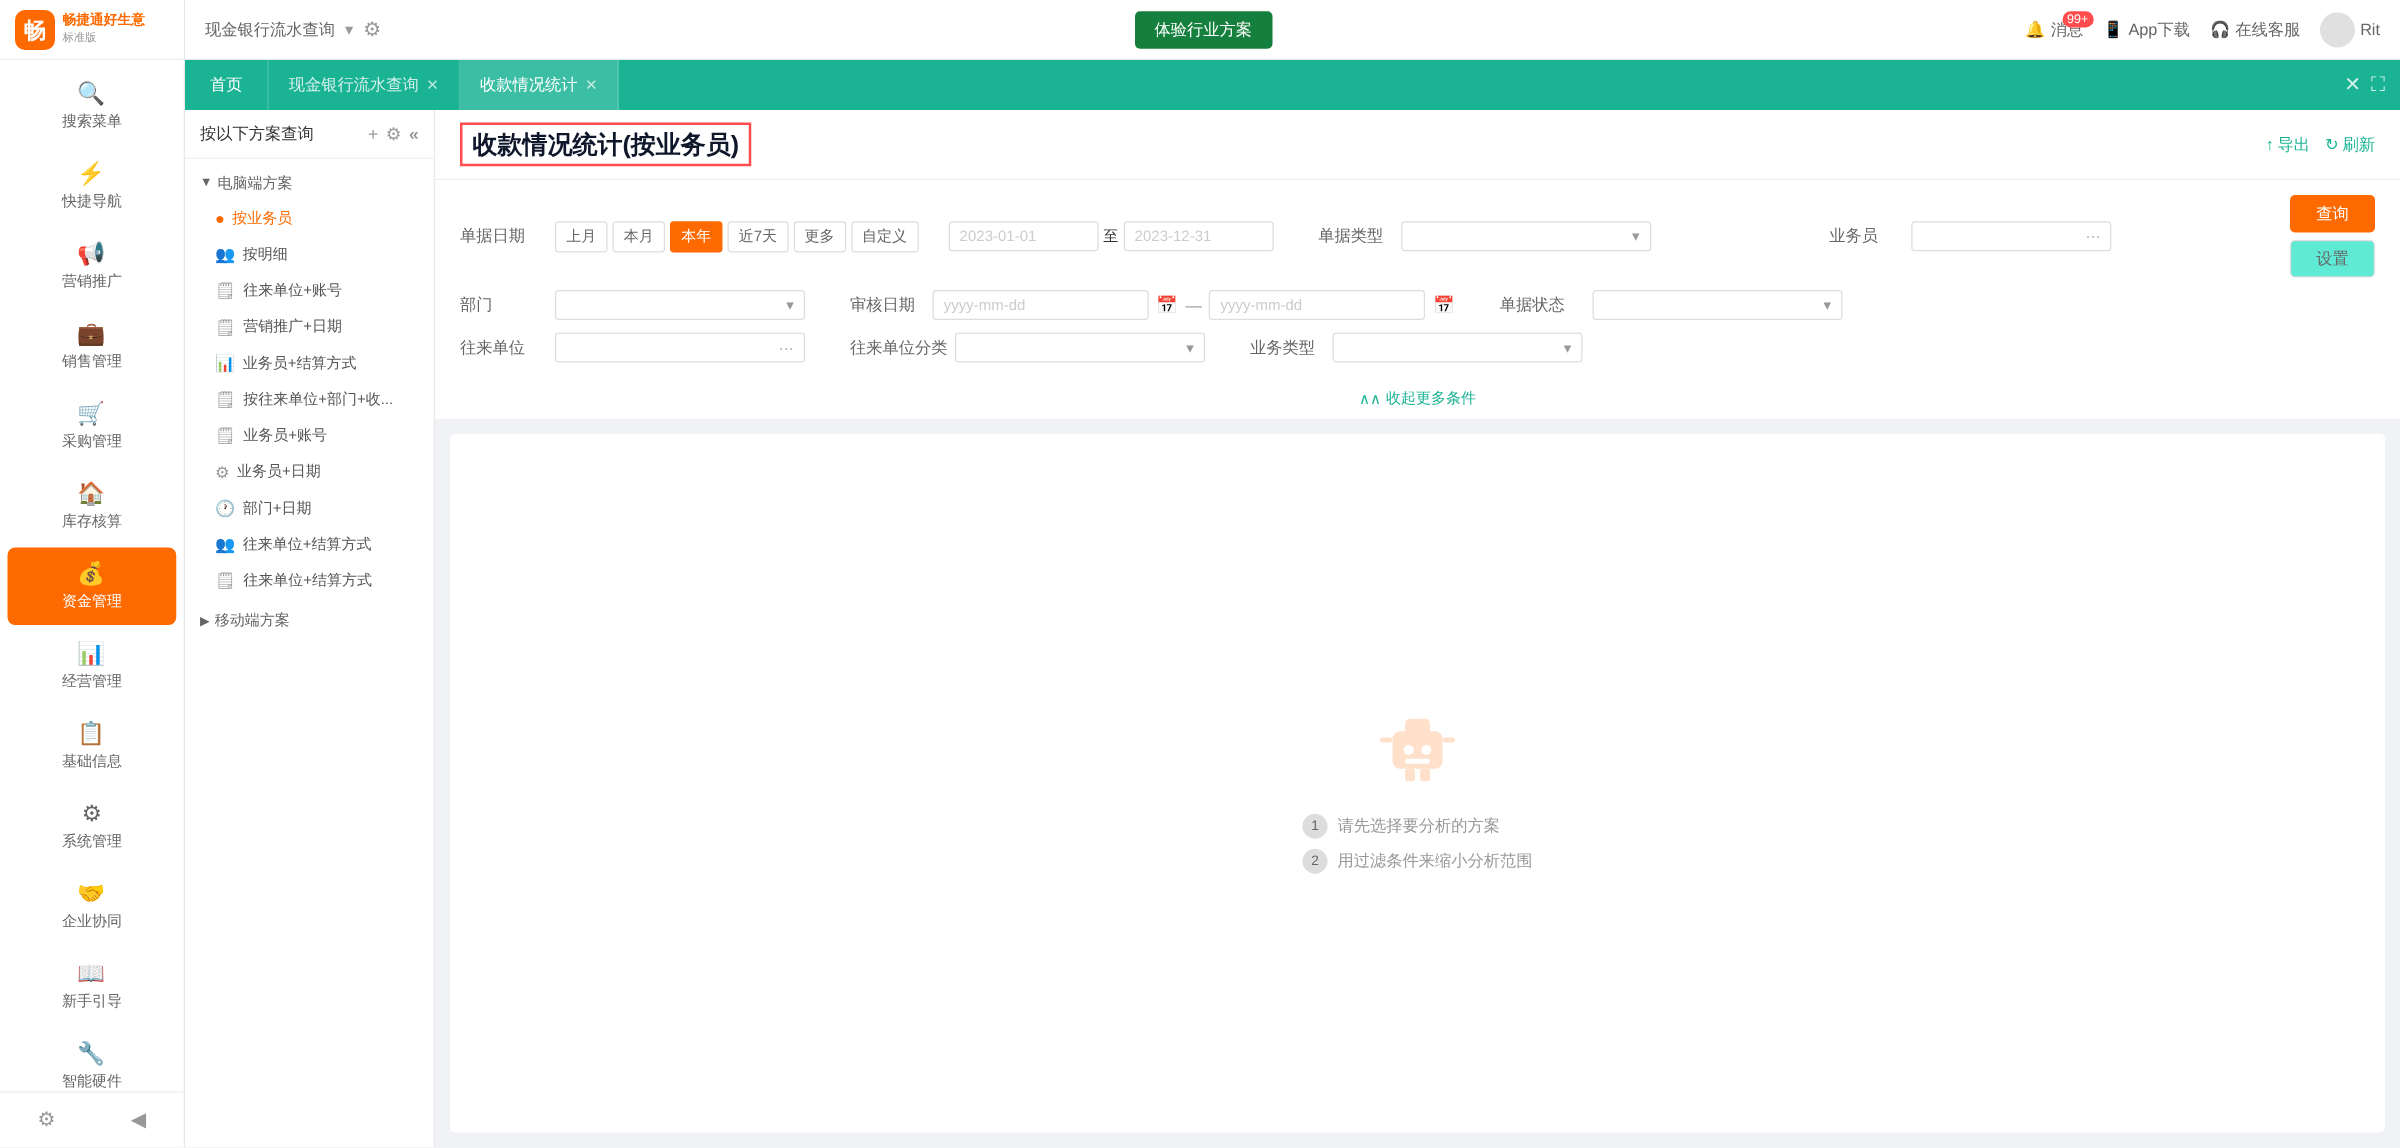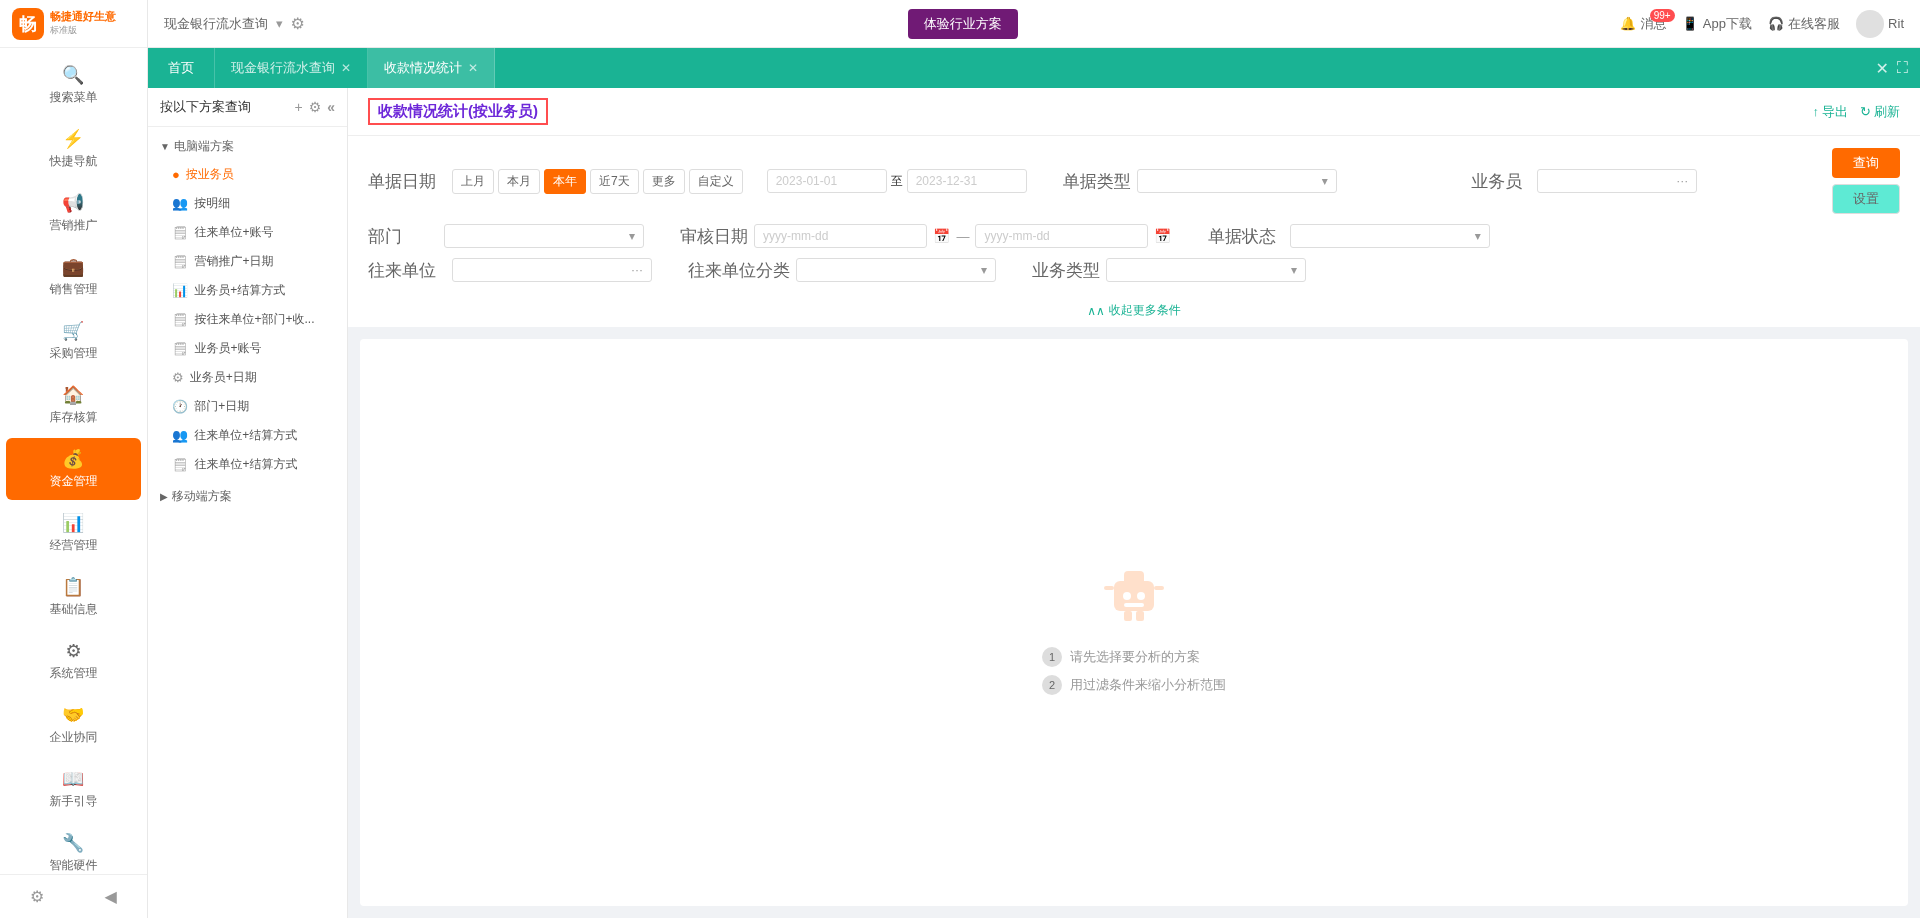--- a/index.html
+++ b/index.html
@@ -20,21 +20,21 @@
 
     
     .main { flex: 1; display: flex; flex-direction: column; overflow: hidden; }
 
     
     .top-header { height: 48px; background: #fff; border-bottom: 1px solid #e8e8e8; display: flex; align-items: center; padding: 0 16px; justify-content: space-between; }
     .header-left { display: flex; align-items: center; gap: 8px; }
     .header-breadcrumb { font-size: 13px; color: #666; }
     .header-dropdown { color: #999; cursor: pointer; }
     .header-gear { font-size: 16px; color: #999; cursor: pointer; }
-    .header-trial-btn { background: #701a75; color: white; border: none; border-radius: 4px; padding: 6px 16px; font-size: 13px; cursor: pointer; }
+    .header-trial-btn { background: #15803d; color: white; border: none; border-radius: 4px; padding: 6px 16px; font-size: 13px; cursor: pointer; }
     .header-right { display: flex; align-items: center; gap: 16px; }
     .header-icon-group { display: flex; align-items: center; gap: 4px; color: #666; font-size: 13px; cursor: pointer; position: relative; }
     .badge { background: #ff4d4f; color: white; border-radius: 10px; font-size: 10px; padding: 1px 4px; position: absolute; top: -6px; right: -8px; }
     .user-avatar { width: 28px; height: 28px; background: #e0e0e0; border-radius: 50%; }
 
     
     .tabs-bar { height: 40px; background: #1ab394; display: flex; align-items: stretch; }
     .tab { display: flex; align-items: center; padding: 0 16px; color: rgba(255,255,255,0.8); font-size: 13px; cursor: pointer; gap: 6px; border-right: 1px solid rgba(255,255,255,0.2); }
     .tab.home { color: white; padding: 0 20px; }
     .tab.active { background: rgba(255,255,255,0.15); color: white; }
@@ -59,26 +59,26 @@
     .scheme-item { display: flex; align-items: center; padding: 6px 12px 6px 24px; font-size: 12px; color: #555; cursor: pointer; gap: 6px; }
     .scheme-item.active { color: #ff6a00; }
     .scheme-item .si-icon { font-size: 13px; color: #999; }
     .scheme-item.active .si-icon { color: #ff6a00; }
 
     
     .right-panel { flex: 1; display: flex; flex-direction: column; overflow: hidden; }
 
     
     .page-title-bar { background: #fff; padding: 10px 20px; display: flex; align-items: center; justify-content: space-between; border-bottom: 1px solid #eee; }
-    .page-title { font-size: 15px; font-weight: bold; color: #6d28d9; border: 2px solid #ff4d4f; padding: 2px 8px; display: inline-block; }
+    .page-title { font-size: 20px; font-weight: bold; color: #0f172a; border: 2px solid #ff4d4f; padding: 2px 8px; display: inline-block; }
     .page-actions { display: flex; align-items: center; gap: 12px; }
     .page-action-btn { color: #1ab394; font-size: 13px; cursor: pointer; display: flex; align-items: center; gap: 3px; }
     .filter-row { display: flex; align-items: center; gap: 16px; margin-bottom: 10px; }
     .filter-row:last-child { margin-bottom: 0; }
-    .filter-label { color: #666; font-size: 17px; min-width: 60px; }
+    .filter-label { color: #666; font-size: 13px; min-width: 60px; }
     .filter-date-group { display: flex; align-items: center; gap: 4px; }
     .filter-date-btn { padding: 3px 8px; font-size: 12px; color: #666; border: 1px solid #ddd; border-radius: 3px; cursor: pointer; background: #fff; }
     .filter-date-btn.active { background: #ff6a00; color: white; border-color: #ff6a00; }
     .filter-date-range { display: flex; align-items: center; gap: 4px; margin-left: 8px; font-size: 12px; color: #333; }
     .filter-select { display: flex; align-items: center; border: 1px solid #ddd; border-radius: 3px; padding: 4px 8px; font-size: 12px; color: #333; min-width: 160px; cursor: pointer; background: #fff; justify-content: space-between; }
     .filter-select .dropdown-arrow { color: #999; }
     .filter-input { border: 1px solid #ddd; border-radius: 3px; padding: 4px 8px; font-size: 12px; color: #ccc; min-width: 120px; }
     .filter-dash { color: #999; }
     .filter-dots { color: #999; cursor: pointer; }
     .date-icon { font-size: 14px; color: #999; cursor: pointer; }

